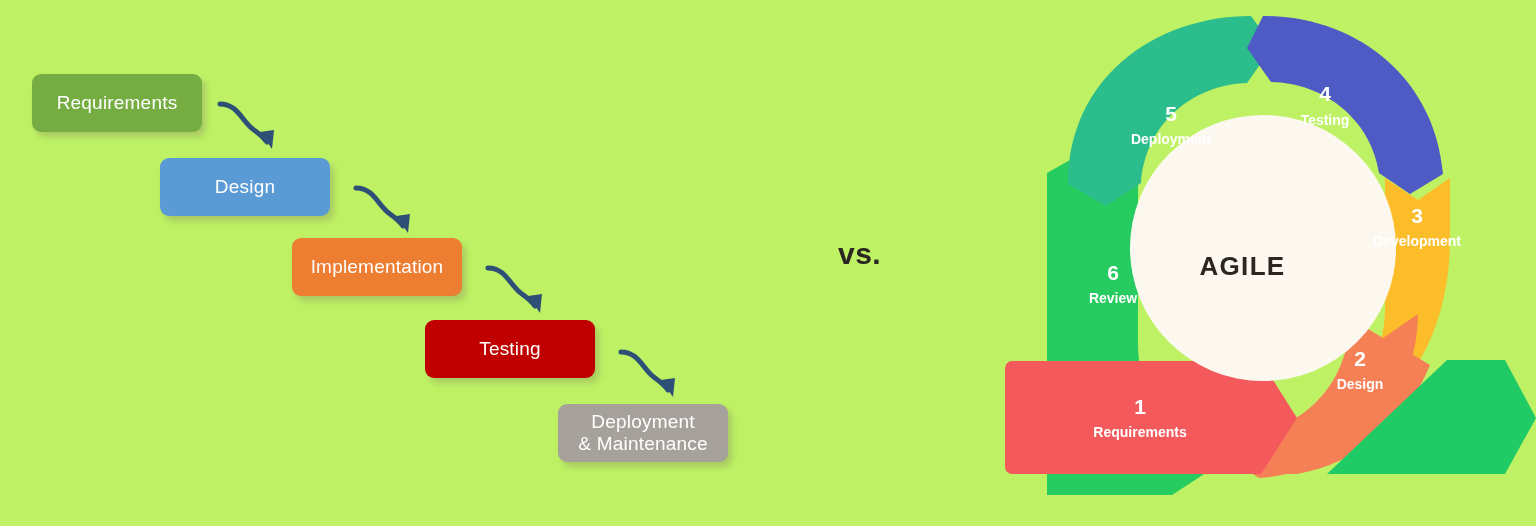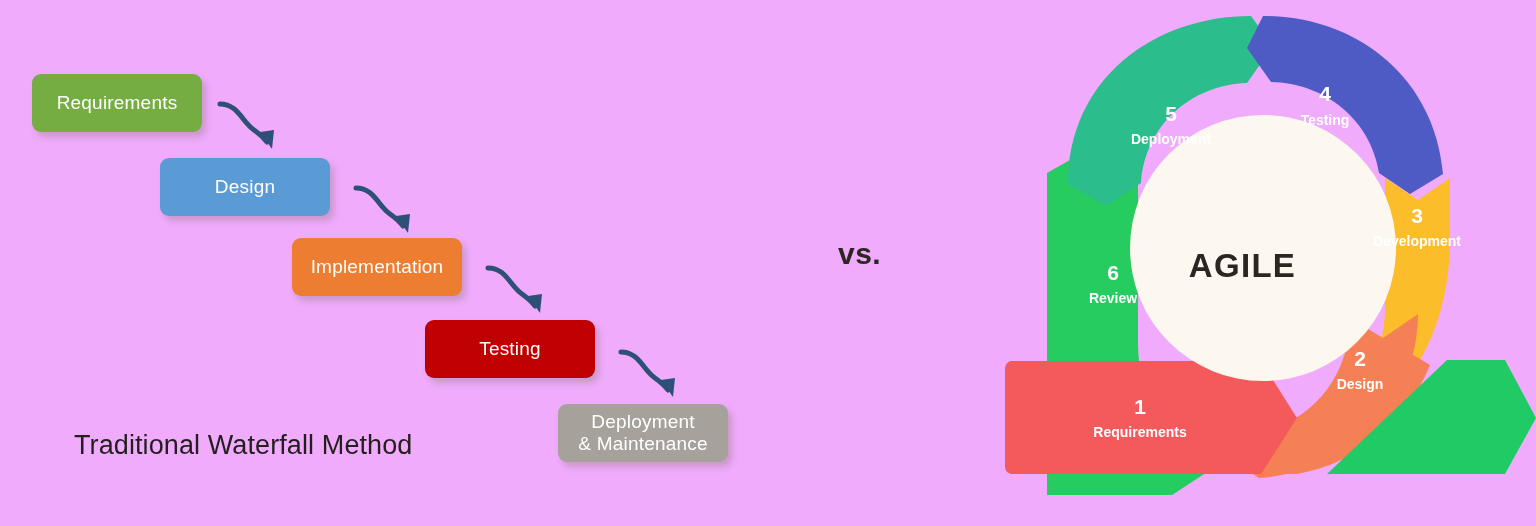--- a/index.html
+++ b/index.html
@@ -81,37 +81,37 @@
     width: 561px; height: 510px;
     display: flex;
     align-items: center;
     justify-content: center;
     pointer-events: none;
   }
   #agile-center-label span {
     position: relative;
     left: -13px;
     top: 3px;
-    font-size: 33px;
+    font-size: 26px;
     font-weight: bold;
     color: #2B2622;
     letter-spacing: 1.3px;
   }
   .seg-text {
     fill: #FFFFFF;
     font-family: "Liberation Sans", sans-serif;
     text-anchor: middle;
   }
   .seg-num { font-size: 21px; font-weight: bold; }
   .seg-name { font-size: 14px; font-weight: bold; }
 </style>
 </head>
 <body style="background: rgb(253, 248, 239);">
 
-<div id="page" style="background: #f0abfc; text-decoration: underline;">
+<div id="page" style="background: #bef264; text-decoration: underline;">
 
   <div id="waterfall-panel">
 
     <svg class="wf-arrow" style="left:212px; top:92px;" width="80" height="62" viewBox="0 0 80 62">
       <path d="M8 12 C 26 12, 30 30, 42 38 C 49 43, 52 46, 55 50" stroke="#2E5077" stroke-width="5" fill="none" stroke-linecap="round"></path>
       <path d="M48 40 L60 57 L62 38 Z" fill="#2E5077"></path>
     </svg>
 
     <svg class="wf-arrow" style="left:348px; top:176px;" width="80" height="62" viewBox="0 0 80 62">
       <path d="M8 12 C 26 12, 30 30, 42 38 C 49 43, 52 46, 55 50" stroke="#2E5077" stroke-width="5" fill="none" stroke-linecap="round"></path>
@@ -138,21 +138,20 @@
       <span class="wf-label">Implementation</span>
     </div>
     <div class="wf-box" id="wf-box-3" style="background: rgb(192, 0, 0);">
       <span class="wf-label">Testing</span>
     </div>
     <div class="wf-box" id="wf-box-4" style="background: rgb(166, 162, 155);">
       <span class="wf-label">Deployment
 &amp; Maintenance</span>
     </div>
 
-    <div id="wf-title">Traditional Waterfall Method</div>
   </div>
 
   <div id="vs-label">vs.</div>
 
   <div id="agile-panel">
     <svg width="561" height="510" viewBox="0 0 561 510">
 
       <g>
         <path d="M72 165 L118 139 L163 166 L163 336
                  C 163 393 196 437 246 455

